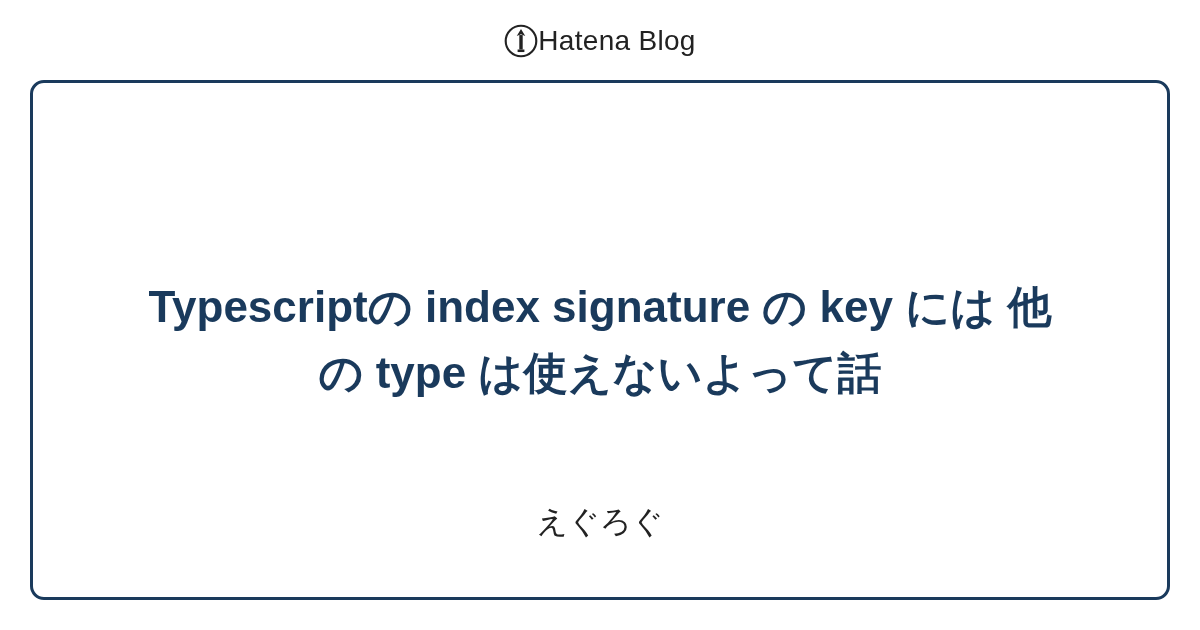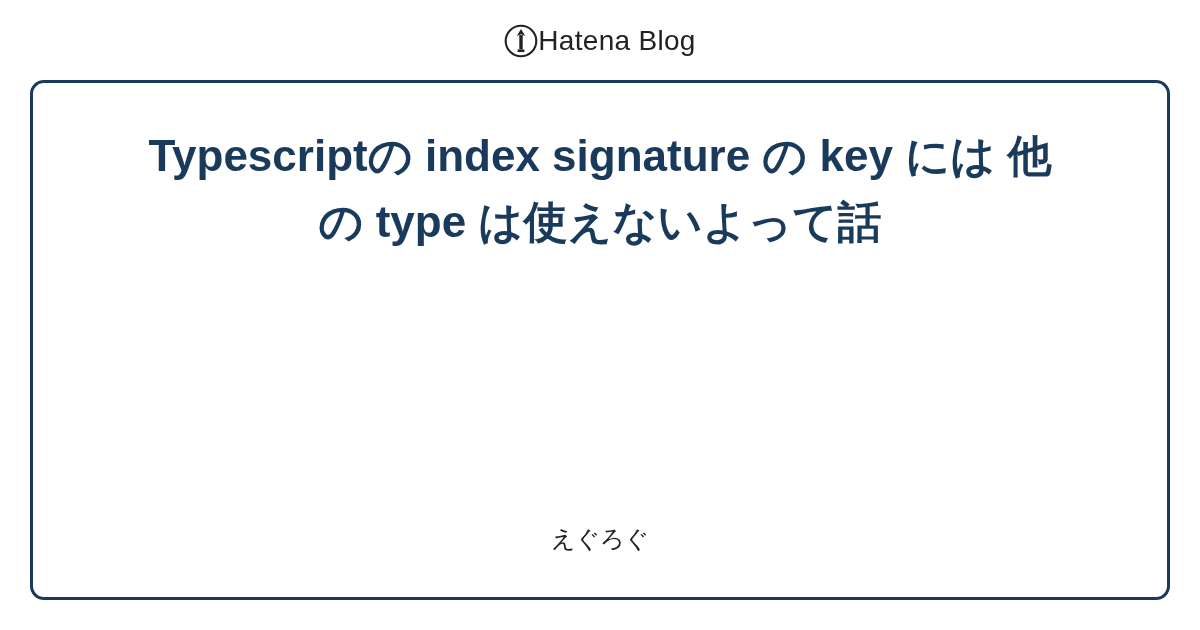--- a/index.html
+++ b/index.html
@@ -40,38 +40,39 @@
       letter-spacing: 0.3px;
     }
     .card {
       margin: 4px 30px 30px 30px;
       flex: 1;
       border: 3px solid #1a3a5c;
       border-radius: 14px;
       display: flex;
       flex-direction: column;
       align-items: center;
+      justify-content: center;
       padding: 40px 60px;
       position: relative;
     }
     .title {
       font-size: 44px;
       font-weight: 700;
       color: #1a3a5c;
       text-align: center;
       line-height: 1.5;
       max-width: 920px;
     }
     .subtitle {
-      font-size: 24px;
+      font-size: 31px;
       font-weight: 400;
       color: #222222;
       text-align: center;
       position: absolute;
-      bottom: 42px;
+      bottom: 54px;
     }
   </style>
 </head>
 <body>
 
 <div class="header">
   <span class="logo-icon">
     <svg viewBox="0 0 40 40" fill="none">
       <circle cx="20" cy="20" r="18" stroke="#222222" stroke-width="2.5" fill="none"></circle>
       <path d="M20 6 L15 14 L20 12 L25 14 Z" fill="#222222"></path>

